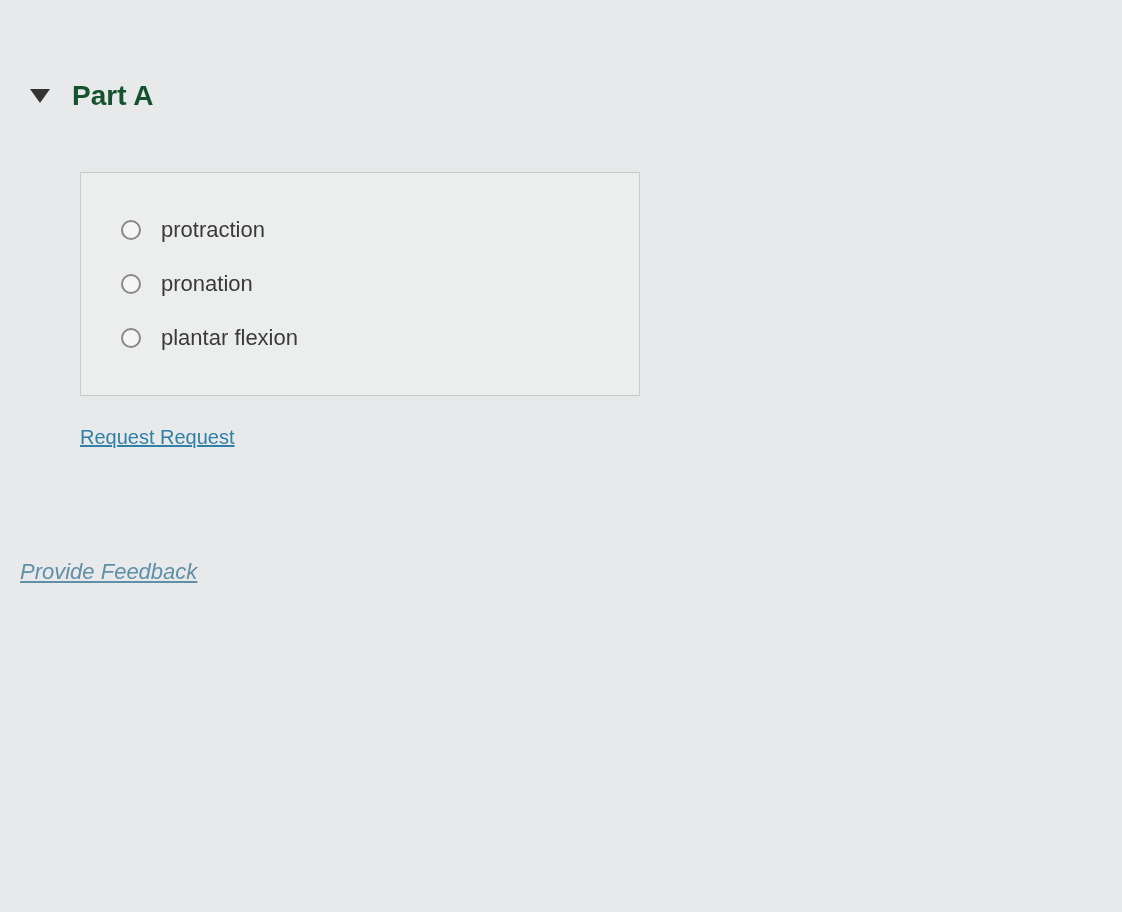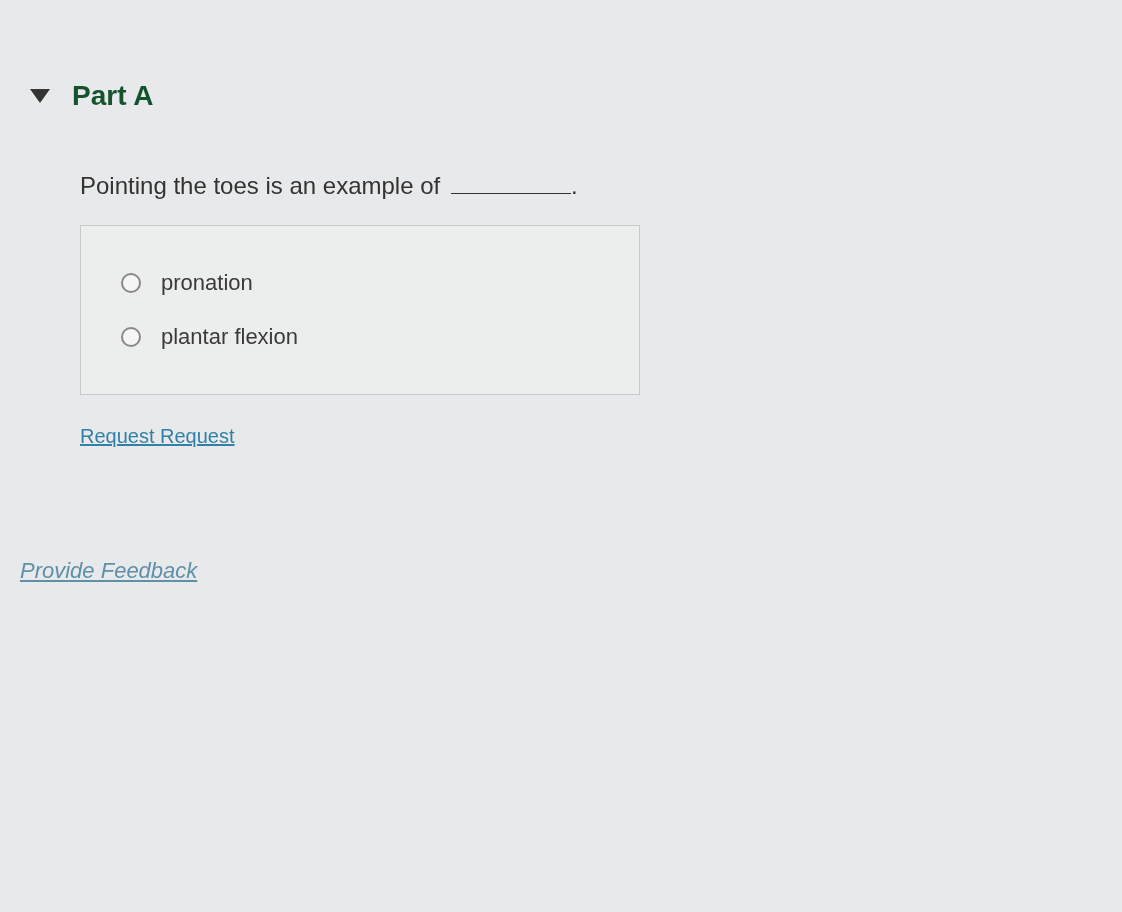--- a/index.html
+++ b/index.html
@@ -113,26 +113,26 @@
 <body>
 
 
 
 <div class="part-header">
   <div class="collapse-triangle"></div>
   <div class="part-title">Part A</div>
 </div>
 
 <div class="question-area">
-  <div class="question-text">
-    <span>Pointing the toes is an example of</span>
-    <span class="blank-line"></span><span>.</span>
-  </div>
 
   <div class="options-box">
+    <div class="option-row">
+      <div class="radio-circle"></div>
+      <div class="option-label">protraction</div>
+    </div>
     <div class="option-row">
       <div class="radio-circle"></div>
       <div class="option-label">pronation</div>
     </div>
     <div class="option-row">
       <div class="radio-circle"></div>
       <div class="option-label">plantar flexion</div>
     </div>
   </div>
 

